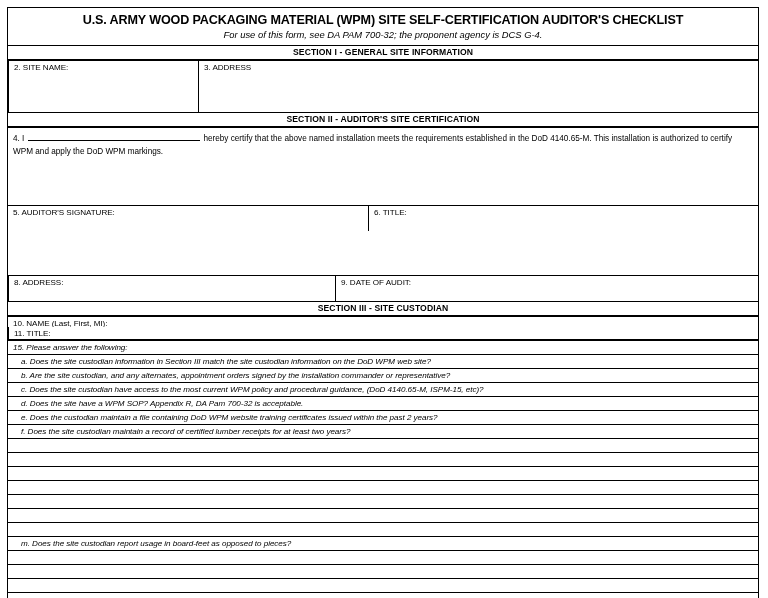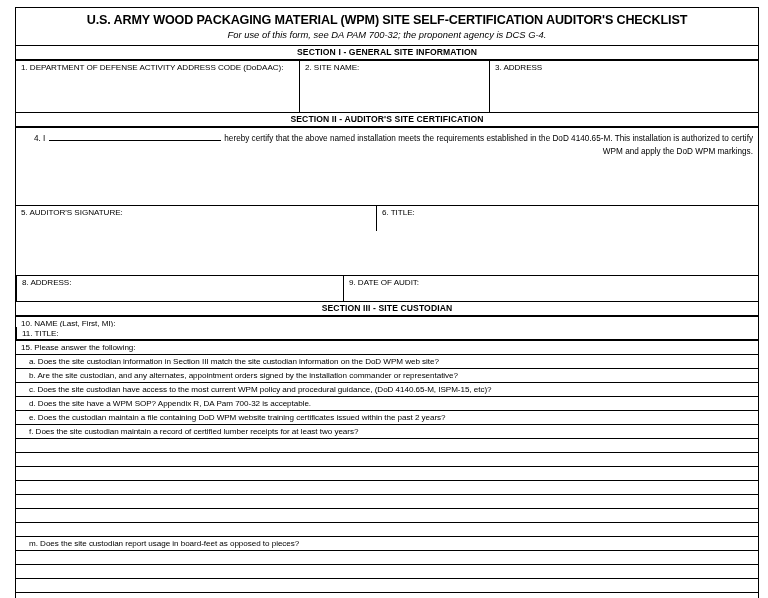--- a/index.html
+++ b/index.html
@@ -13,21 +13,21 @@
     font-family: "Liberation Sans", sans-serif;
     color: #000000;
     -webkit-font-smoothing: antialiased;
   }
 
   .page {
     position: relative;
     width: 768px;
     height: 484px;
     box-sizing: border-box;
-    padding: 7px 9px 0 15px;
+    padding: 7px 9px 0 7px;
   }
 
   
   .frame {
     border: 1.6px solid #000;
     border-bottom: none;
     box-sizing: border-box;
     width: 100%;
   }
   .frame.last { border-bottom: 1.6px solid #000; }
@@ -92,21 +92,20 @@
   .tall-1  { height: 52px; }
   .tall-2  { height: 26px; }
   .tall-3  { height: 23px; flex-direction: column; }
 
   
   .cert {
     font-size: 8.2px;
     line-height: 13px;
     padding: 3px 5px 3px 5px;
     box-sizing: border-box;
-    text-align: right;
   }
   .blank-line {
     display: inline-block;
     width: 172px;
     border-bottom: 1px solid #000;
     height: 9px;
     margin: 0 3px 0 4px;
     vertical-align: baseline;
   }
 
@@ -114,40 +113,38 @@
   .rec-row {
     border-top: 1.1px solid #000;
     box-sizing: border-box;
     height: 14px;
     font-size: 8.1px;
     line-height: 13px;
     padding-left: 13px;
     white-space: nowrap;
     overflow: hidden;
     letter-spacing: -0.05px;
+    font-style: italic;
   }
   .rec-row.q15 { padding-left: 5px; }
   .rec-row.blank { }
 </style>
 </head>
 <body>
 
 <div class="page">
 
   <div class="title-bar">
     <div class="form-title">U.S. ARMY WOOD PACKAGING MATERIAL (WPM) SITE SELF-CERTIFICATION AUDITOR'S CHECKLIST</div>
     <div class="form-subtitle">For use of this form, see DA PAM 700-32; the proponent agency is DCS G-4.</div>
   </div>
 
   <div class="section-bar">SECTION I - GENERAL SITE INFORMATION</div>
   <div class="frame">
     <div class="row tall-1">
-      <div class="cell hline-thick" style="width:283px">
-        <div class="lbl">1. DEPARTMENT OF DEFENSE  ACTIVITY ADDRESS CODE (DoDAAC):</div>
-      </div>
       <div class="cell vline hline-thick" style="width:190px">
         <div class="lbl">2.  SITE NAME:</div>
       </div>
       <div class="cell vline hline-thick" style="flex:1">
         <div class="lbl">3.  ADDRESS</div>
       </div>
     </div>
   </div>
 
   <div class="section-bar">SECTION II - AUDITOR'S SITE CERTIFICATION</div>

